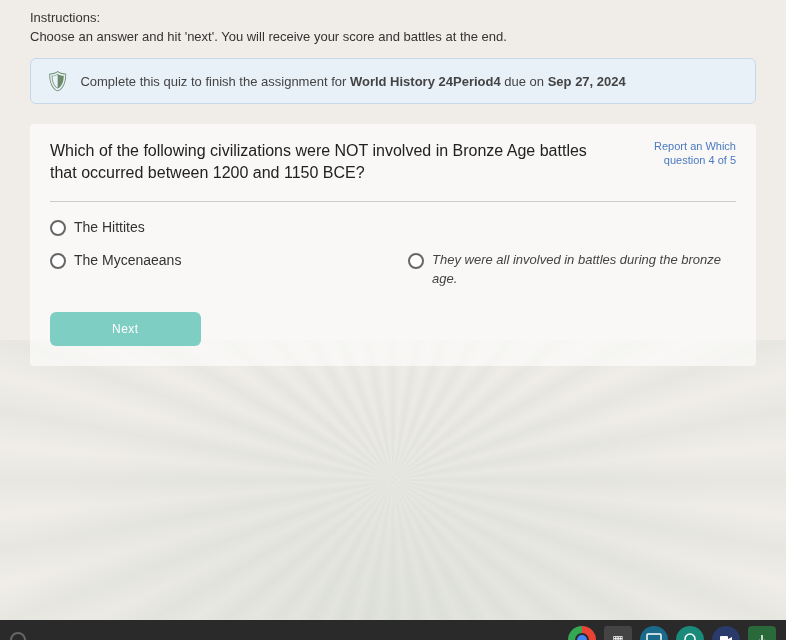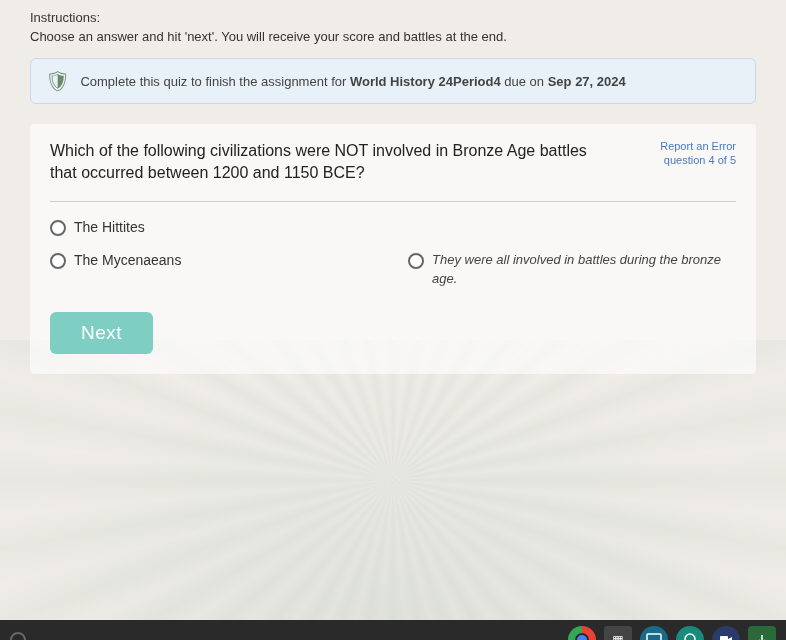--- a/index.html
+++ b/index.html
@@ -160,22 +160,22 @@
       font-style: italic;
       font-size: 13px;
       color: #444;
     }
 
     .next-button {
       background: #7ecec4;
       color: white;
       border: none;
       border-radius: 6px;
-      padding: 10px 31px;
-      font-size: 19px;
+      padding: 10px 62px;
+      font-size: 12px;
       font-weight: 500;
       cursor: pointer;
       letter-spacing: 0.5px;
     }
 
     
     .taskbar {
       width: 786px;
       height: 40px;
       background: #2a2a2a;
@@ -288,21 +288,21 @@
       <span class="banner-icon">🛡</span>
       <span class="banner-text">
         Complete this quiz to finish the assignment for <strong>World History 24Period4</strong> due on <strong>Sep 27, 2024</strong>
       </span>
     </div>
 
     <div class="question-section">
       <div class="question-header">
         <div class="question-text">Which of the following civilizations were NOT involved in Bronze Age battles that occurred between 1200 and 1150 BCE?</div>
         <div class="question-meta">
-          <a class="report-error">Report an Error</a>
+          <a class="report-error">Report an Which</a>
           <span class="question-number">question 4 of 5</span>
         </div>
       </div>
       <hr class="divider">
 
       
       <div class="options-grid">
 
 
 

